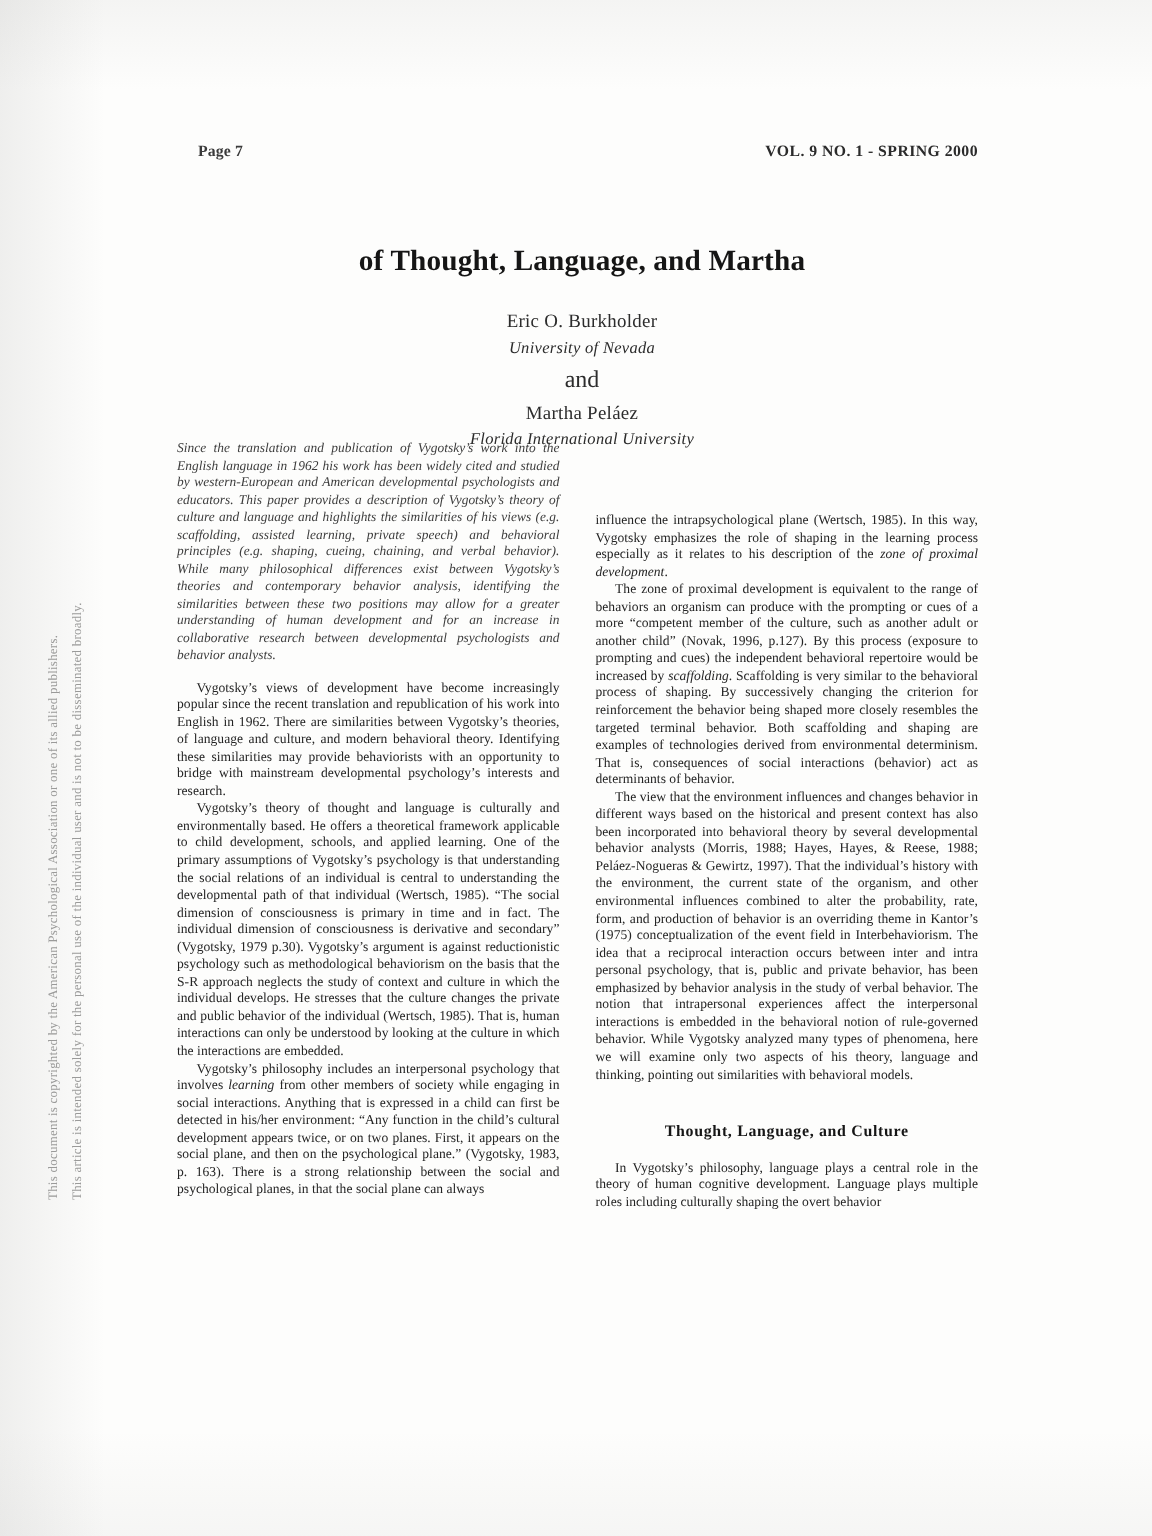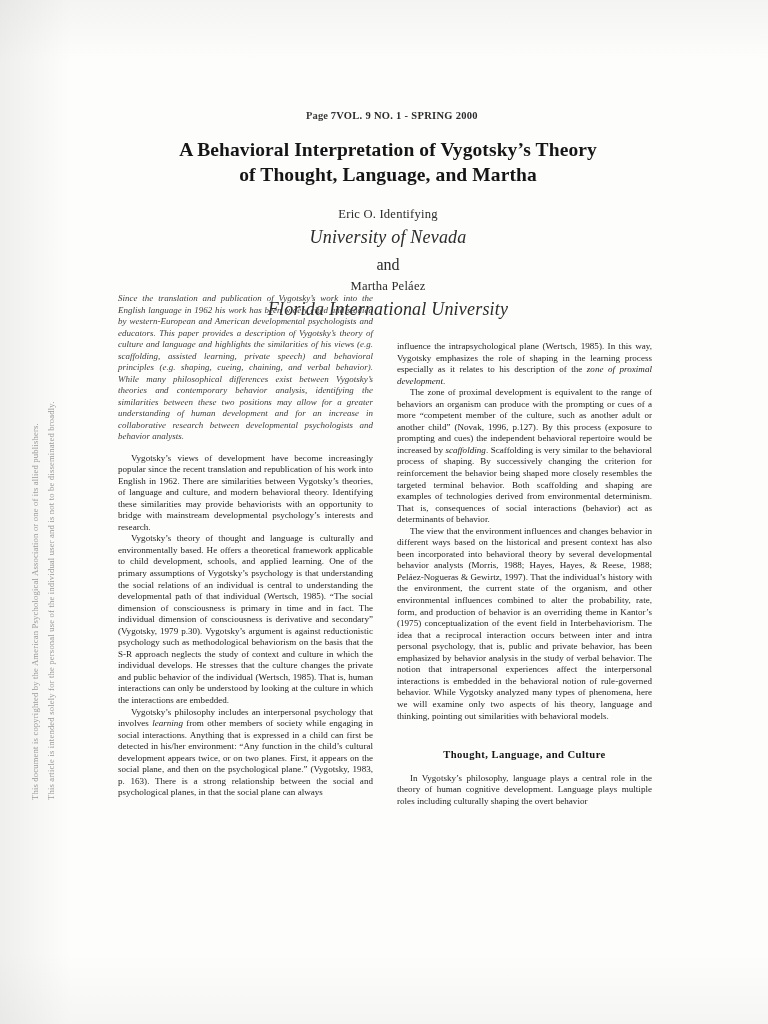--- a/index.html
+++ b/index.html
@@ -54,24 +54,24 @@
   }
   #vert-notice-2 {
     left: 46px;
     top: 800px;
   }
 
   
   .page-header {
     position: absolute;
     left: 132px;
-    top: 110px;
+    top: 96px;
     width: 520px;
     display: flex;
-    justify-content: center;
+    justify-content: space-between;
     align-items: baseline;
   }
   .header-page-num {
     font-size: 10.5px;
     font-weight: bold;
     color: #3a3a3a;
     letter-spacing: 0.1px;
   }
   .header-volume {
     font-size: 10.5px;
@@ -104,21 +104,21 @@
     width: 560px;
     text-align: center;
     color: #2c2c2c;
   }
   .author-name {
     font-size: 12.6px;
     line-height: 1.52;
     letter-spacing: 0.2px;
   }
   .author-affil {
-    font-size: 18px;
+    font-size: 11px;
     font-style: italic;
     line-height: 1.52;
     letter-spacing: 0.2px;
   }
   .author-and {
     font-size: 16px;
     line-height: 1.58;
   }
 
   
@@ -188,27 +188,27 @@
   <div class="vert-notice" id="vert-notice-1">This document is copyrighted by the American Psychological Association or one of its allied publishers.</div>
   <div class="vert-notice" id="vert-notice-2">This article is intended solely for the personal use of the individual user and is not to be disseminated broadly.</div>
 
   <div class="page-header">
     <div class="header-page-num">Page 7</div>
     <div class="header-volume">VOL. 9 NO. 1 - SPRING 2000</div>
   </div>
 
   <div class="title-block">
     <div class="article-title">
-      <span>A Behavioral Interpretation of Vygotsky’s Theory</span><br>
+      <br>
       <span>of Thought, Language, and Martha</span>
     </div>
   </div>
 
   <div class="authors">
-    <div class="author-name">Eric O.  Identifying</div>
+    <div class="author-name">Eric O.  Burkholder</div>
     <div class="author-affil">University of Nevada</div>
     <div class="author-and">and</div>
     <div class="author-name">Martha Peláez</div>
     <div class="author-affil">Florida International University</div>
   </div>
 
   <div class="columns">
 
     <div class="col">
       <p class="abstract">Since the translation and publication of Vygotsky’s work into the English language in 1962 his work has been widely cited and studied by western-European and American developmental psychologists and educators.   This paper provides a description of Vygotsky’s theory of culture and language and highlights the similarities of his views (e.g. scaffolding, assisted learning, private speech) and behavioral principles (e.g. shaping, cueing, chaining, and verbal behavior).   While many philosophical differences exist between Vygotsky’s theories and contemporary behavior analysis, identifying the similarities between these two positions may allow for a greater understanding of human development and for an increase in collaborative research between developmental psychologists and behavior analysts.</p>

